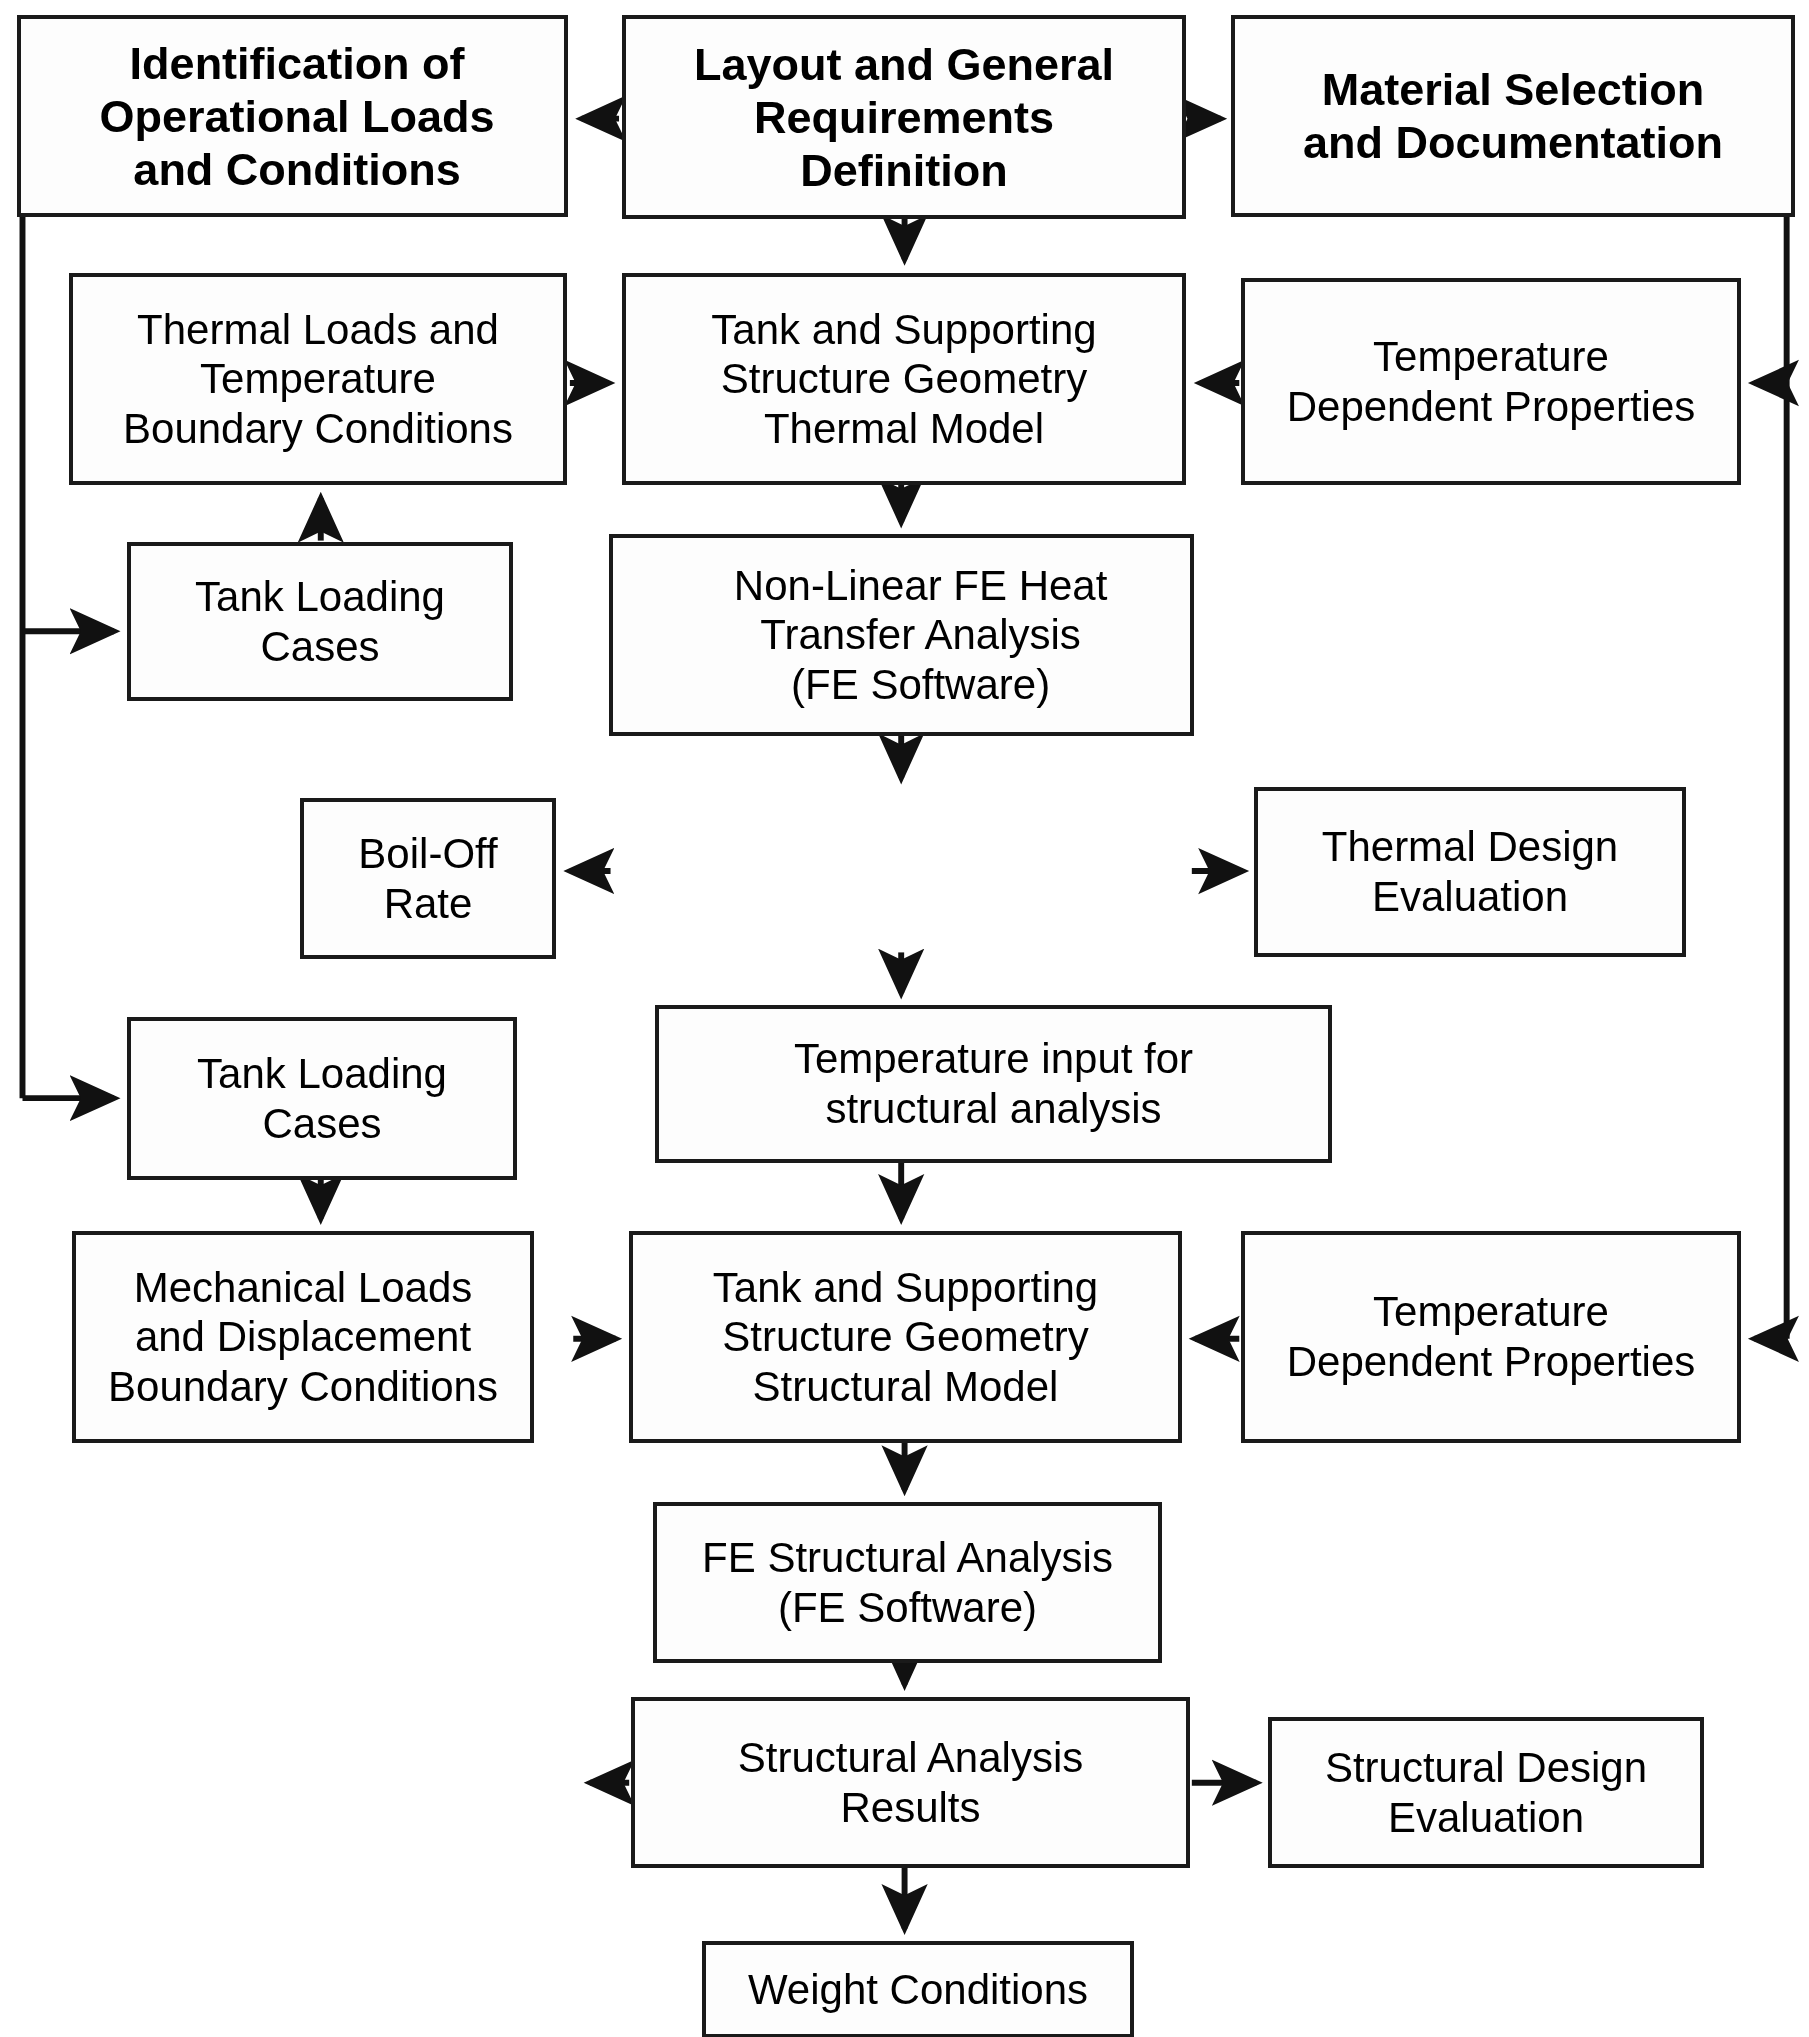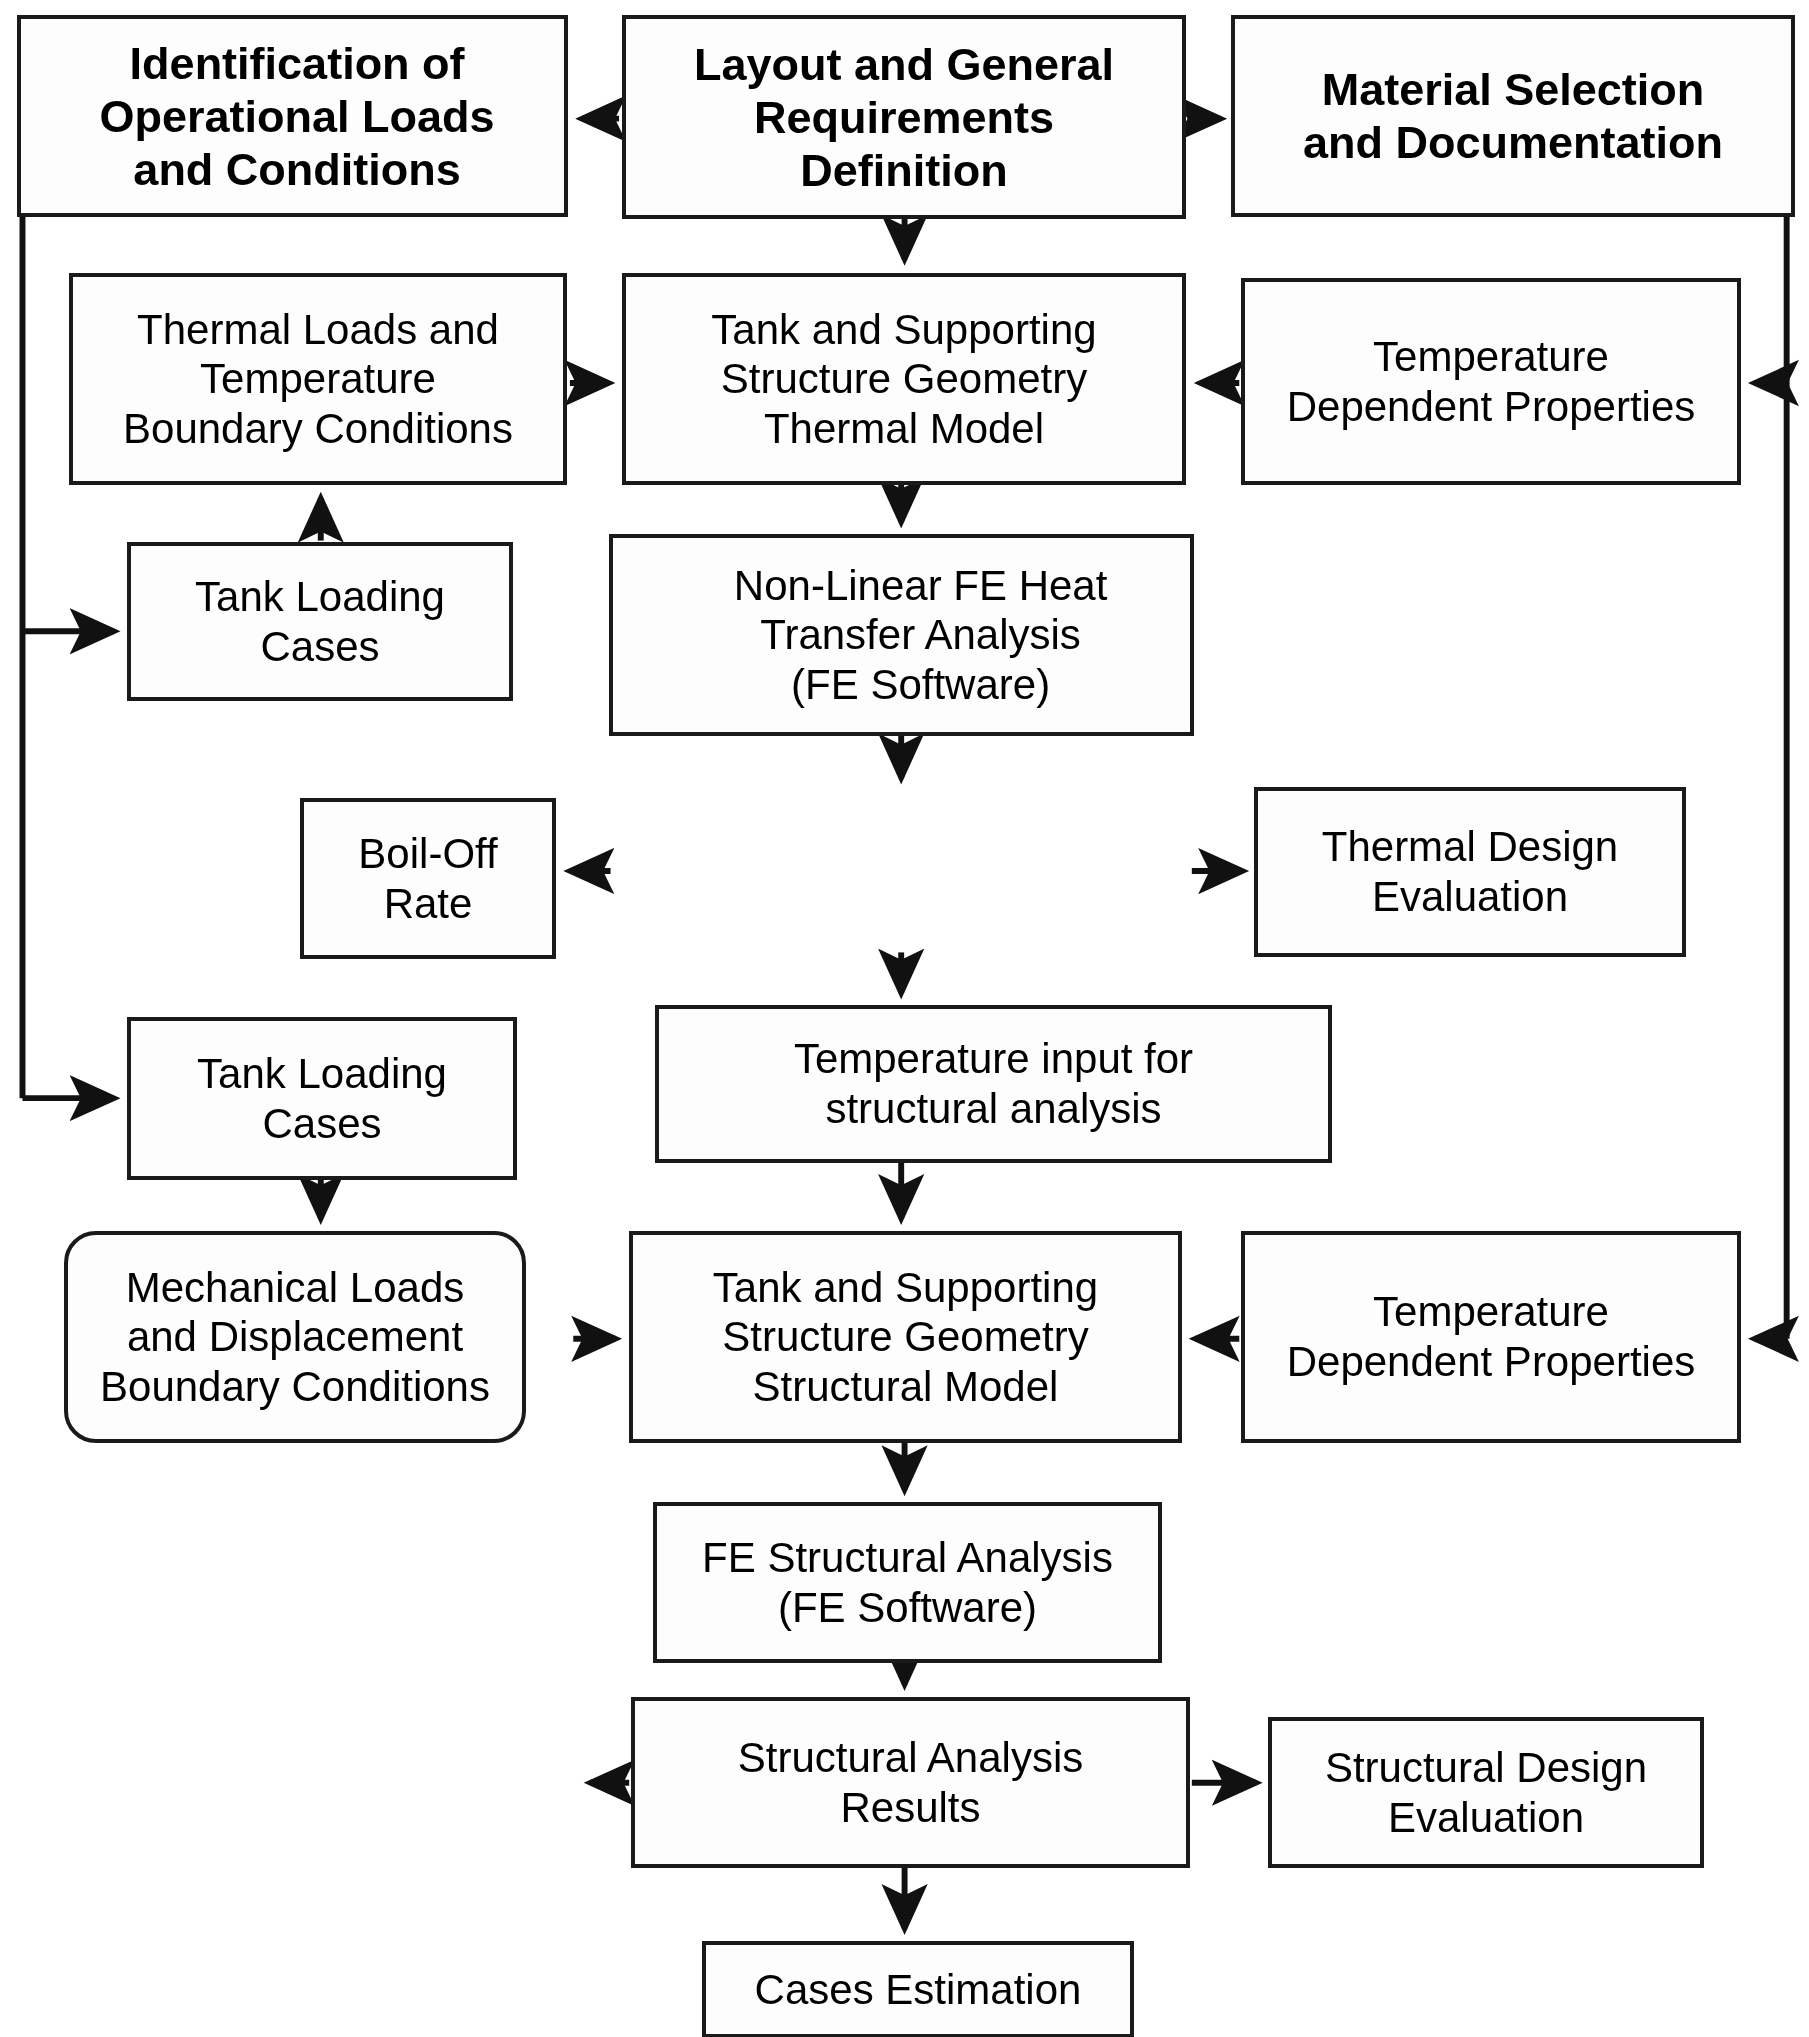--- a/index.html
+++ b/index.html
@@ -187,21 +187,21 @@
   </div>
 
   <div class="node fs-md" style="left:127px;top:1017px;width:390px;height:163px;">
     <span class="txt">Tank Loading<br>Cases</span>
   </div>
 
   <div class="node fs-md" style="left:615px;top:1005px;width:677px;height:158px;margin-left:40px;">
     <span class="txt">Temperature input for<br>structural analysis</span>
   </div>
 
-  <div class="node fs-md" style="left:64px;top:1231px;width:462px;height:212px;border-radius:32px;">
+  <div class="node fs-md" style="left:72px;top:1231px;width:462px;height:212px;">
     <span class="txt">Mechanical Loads<br>and Displacement<br>Boundary Conditions</span>
   </div>
 
   <div class="node fs-md" style="left:629px;top:1231px;width:553px;height:212px;">
     <span class="txt">Tank and Supporting<br>Structure Geometry<br>Structural Model</span>
   </div>
 
   <div class="node fs-md" style="left:1241px;top:1231px;width:500px;height:212px;">
     <span class="txt">Temperature<br>Dependent Properties</span>
   </div>
@@ -213,17 +213,17 @@
 
   <div class="node fs-md" style="left:631px;top:1697px;width:559px;height:171px;">
     <span class="txt">Structural Analysis<br>Results</span>
   </div>
 
   <div class="node fs-md" style="left:1268px;top:1717px;width:436px;height:151px;">
     <span class="txt">Structural Design<br>Evaluation</span>
   </div>
 
   <div class="node fs-md" style="left:702px;top:1941px;width:432px;height:97px;">
-    <span class="txt">Cases Estimation</span>
+    <span class="txt">Weight Conditions</span>
   </div>
 
 </div>
 
 
 </body></html>

